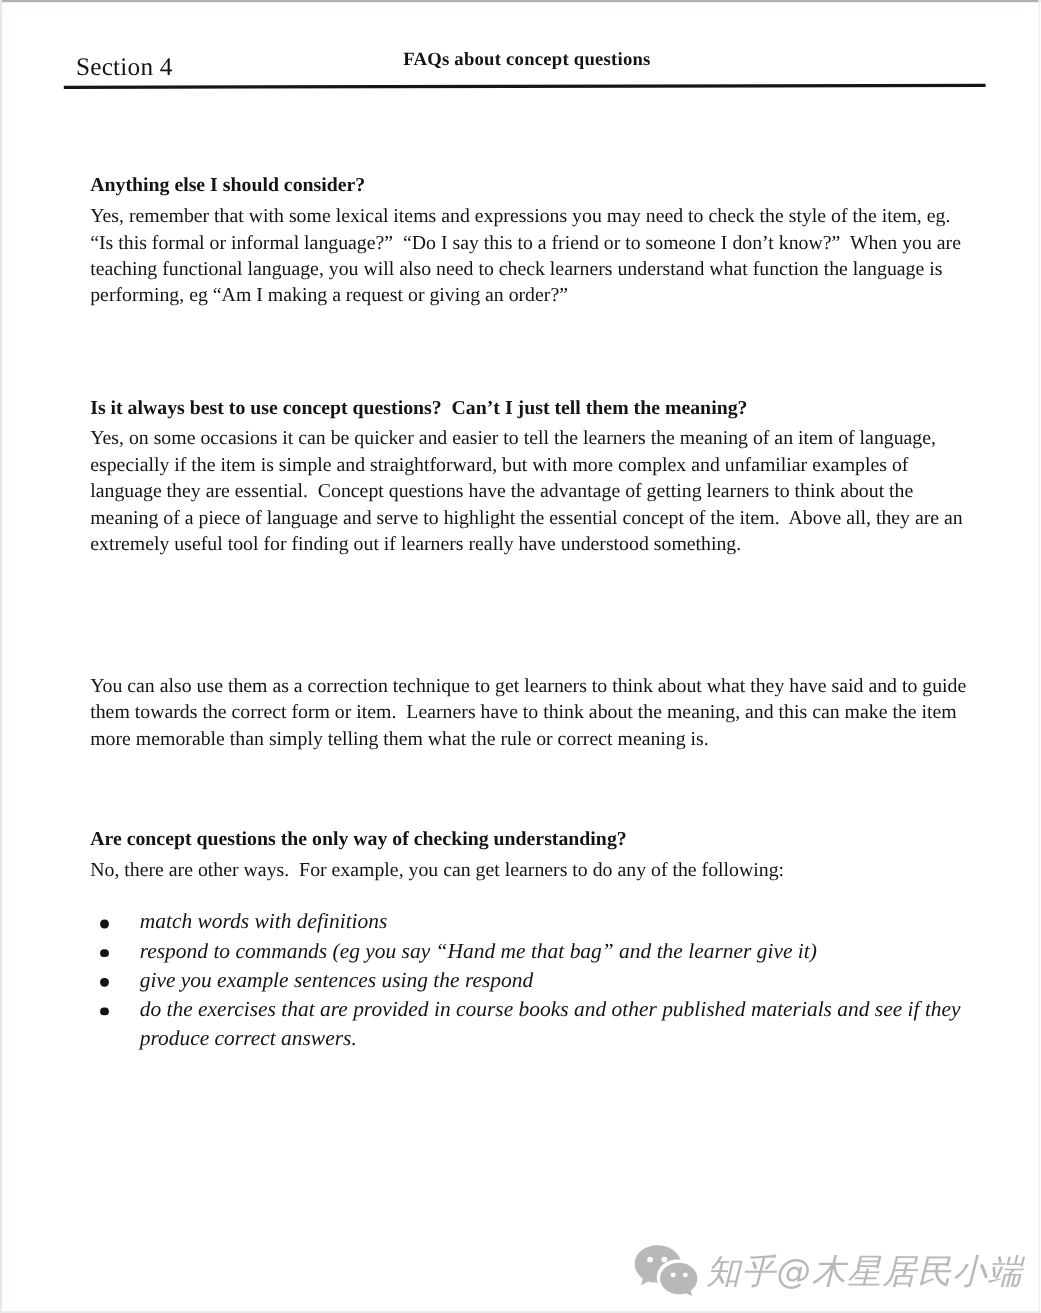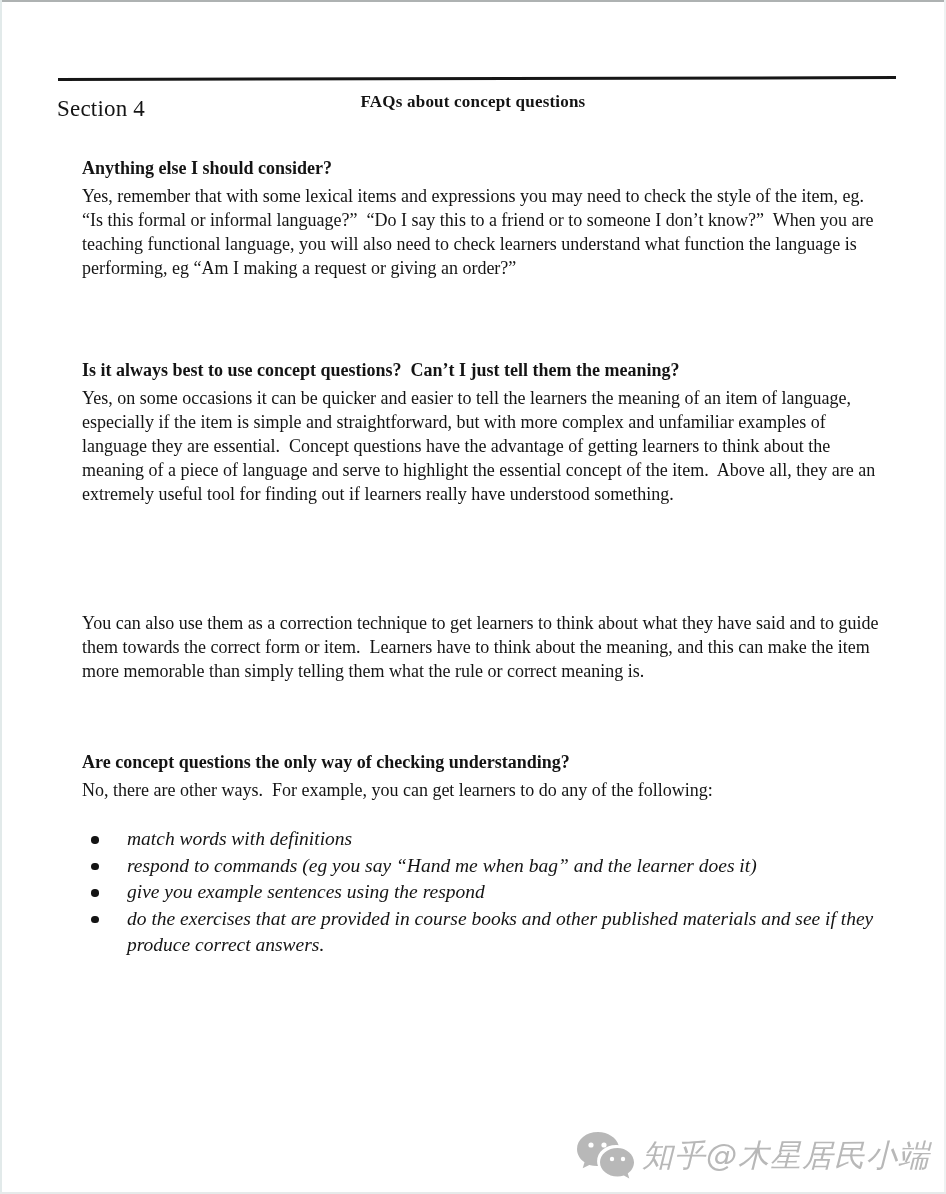--- a/index.html
+++ b/index.html
@@ -12,21 +12,21 @@
     font-family: "Liberation Serif", "DejaVu Serif", serif;
     color: #141414;
     overflow: hidden;
   }
   
   .edge-top    { position: absolute; top: 0; left: 0; right: 0; height: 2px; background: #aeb2b2; }
   .edge-left   { position: absolute; top: 0; left: 0; bottom: 0; width: 2px; background: #e2eaea; }
   .edge-right  { position: absolute; top: 0; right: 0; bottom: 0; width: 2px; background: #eef2f2; }
   .edge-bottom { position: absolute; left: 0; right: 0; bottom: 0; height: 2px; background: #e6eaea; }
 
-  .header { position: absolute; top: 44px; left: 0; right: 0; height: 36px; margin-top: 48px; }
+  .header { position: absolute; top: 44px; left: 12px; right: 0; height: 36px; }
   .section-label {
     position: absolute; left: 57px; top: 4px;
     font-size: 23px; letter-spacing: 0.2px;
   }
   .page-title {
     position: absolute; left: 0; right: 0; top: 0;
     text-align: center;
     font-size: 17px; font-weight: bold; letter-spacing: 0.2px;
   }
   .header-rule {
@@ -122,21 +122,21 @@
 
   <div class="faq" id="faq-2">
     <p>You can also use them as a correction technique to get learners to think about what they have said and to guide them towards the correct form or item.  Learners have to think about the meaning, and this can make the item more memorable than simply telling them what the rule or correct meaning is.</p>
   </div>
 
   <div class="faq" id="faq-3">
     <h2>Are concept questions the only way of checking understanding?</h2>
     <p>No, there are other ways.  For example, you can get learners to do any of the following:</p>
     <ul class="bullet-list">
       <li>match words with definitions</li>
-      <li>respond to commands (eg you say “Hand me when bag” and the learner does it)</li>
+      <li>respond to commands (eg you say “Hand me that bag” and the learner give it)</li>
       <li>give you example sentences using the respond</li>
       <li>do the exercises that are provided in course books and other published materials and see if they produce correct answers.</li>
     </ul>
   </div>
 
   <div class="watermark">
     <svg class="wm-icon" viewBox="0 0 62 52" xmlns="http://www.w3.org/2000/svg">
       <g fill="#b3b3b3">
         <path d="M23 2 C11 2 2 9.5 2 19 c0 5.4 2.9 10.2 7.5 13.3 l-1.8 6 6.6-3.4 c2.7 0.8 5.6 1.2 8.7 1.1 -0.6-1.5-0.9-3.1-0.9-4.8 0-9 8.4-16.2 18.8-16.2 0.9 0 1.8 0.1 2.7 0.2 C41.5 8 33.2 2 23 2 z"></path>
         <path d="M42.5 18 c-9.7 0-17.5 6.4-17.5 14.3 0 7.9 7.8 14.3 17.5 14.3 2.3 0 4.4-0.3 6.4-1 l5.4 2.8 -1.5-5 c3.8-2.6 6.2-6.6 6.2-11.1 C59 24.4 51.2 18 42.5 18 z"></path>

